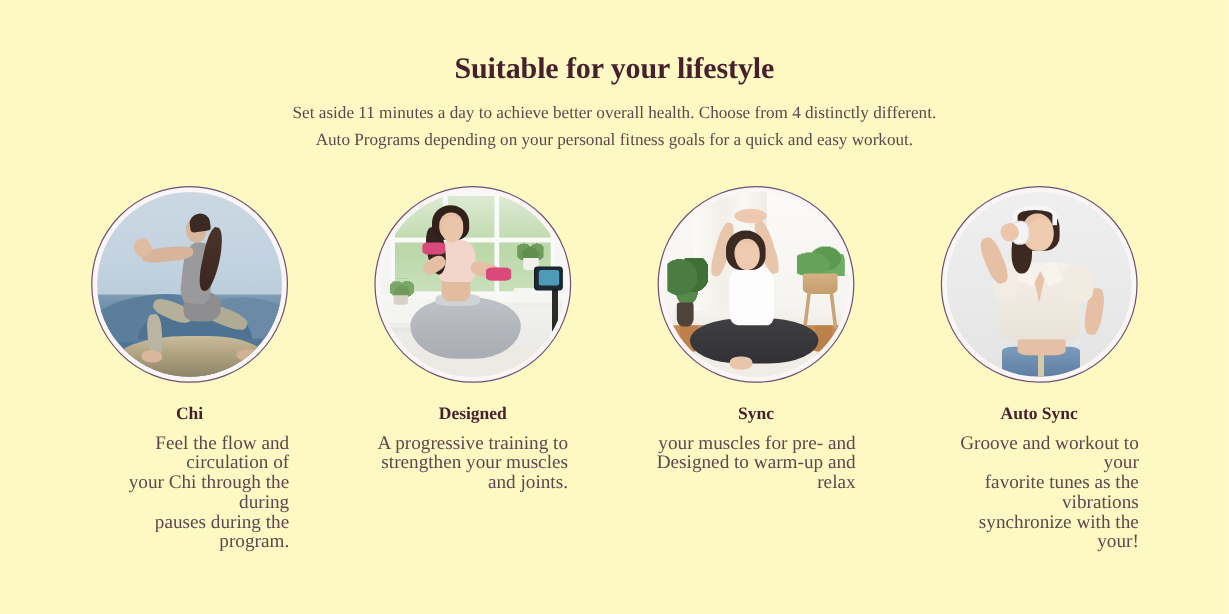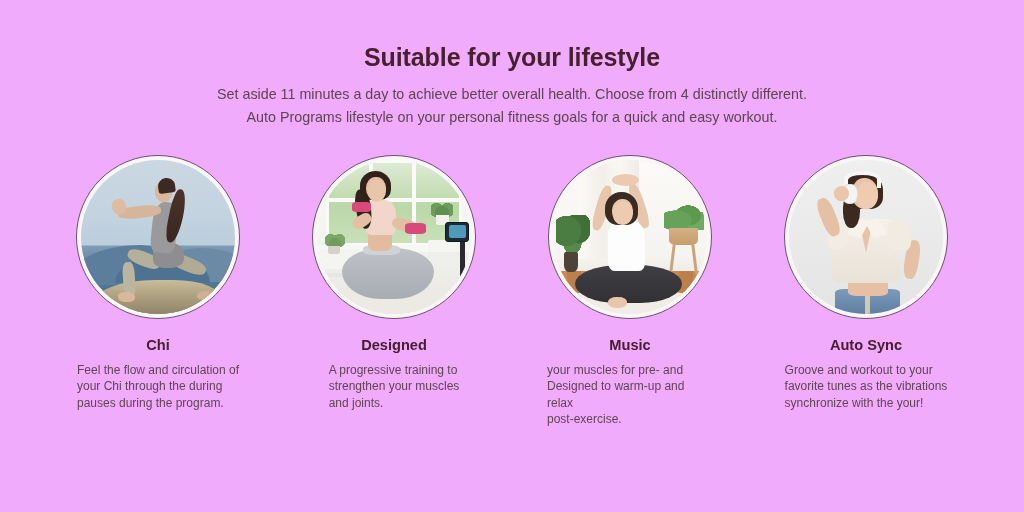--- a/index.html
+++ b/index.html
@@ -472,37 +472,37 @@
     margin-top: 18px;
     font-size: 14.6px;
     font-weight: bold;
     color: #42202C;
     text-align: center;
     line-height: 1.2;
   }
 
   .card-desc {
     margin-top: 7px;
-    font-size: 12px;
+    font-size: 16px;
     line-height: 16.5px;
     color: #604650;
-    text-align: left;
+    text-align: right;
   }
   .card-desc .d-line { display: block; }
 </style>
 </head>
 <body style="background: rgb(251, 246, 246);">
 
-<div class="page" style="background: #f0abfc;">
+<div class="page" style="background: #fef9c3; font-family: Liberation Serif, serif;">
 
   <div class="header">
     <h1 class="page-title" style="color: rgb(71, 32, 46);">Suitable for your lifestyle</h1>
     <p class="subtitle" style="color: rgb(94, 69, 78);">
       <span class="sub-line">Set aside 11 minutes a day to achieve better overall health. Choose from 4 distinctly different.</span>
-      <span class="sub-line">Auto Programs lifestyle on your personal fitness goals for a quick and easy workout.</span>
+      <span class="sub-line">Auto Programs depending on your personal fitness goals for a quick and easy workout.</span>
     </p>
   </div>
 
   <div class="cards">
 
     <div class="card">
       <div class="photo-ring" style="border-color: rgb(110, 80, 112);">
         <div class="photo ph-chi">
           <span class="mtn-a"></span>
           <span class="mtn-b"></span>
@@ -594,25 +594,24 @@
           <span class="r-foot"></span>
           <span class="r-arm-l"></span>
           <span class="r-arm-r"></span>
           <span class="r-hands"></span>
           <span class="r-torso"></span>
           <span class="r-hair"></span>
           <span class="r-head"></span>
           <span class="r-face"></span>
         </div>
       </div>
-      <div class="card-title" style="color: rgb(71, 32, 46);">Music</div>
+      <div class="card-title" style="color: rgb(71, 32, 46);">Sync</div>
       <div class="card-desc">
         <span class="d-line">your muscles for pre- and</span>
         <span class="d-line">Designed to warm-up and relax</span>
-        <span class="d-line">post-exercise.</span>
       </div>
     </div>
 
     <div class="card">
       <div class="photo-ring" style="border-color: rgb(110, 80, 112);">
         <div class="photo ph-mus">
           <span class="m-jeans"></span>
           <span class="m-waist"></span>
           <span class="m-arm-hip"></span>
           <span class="m-torso"></span>

